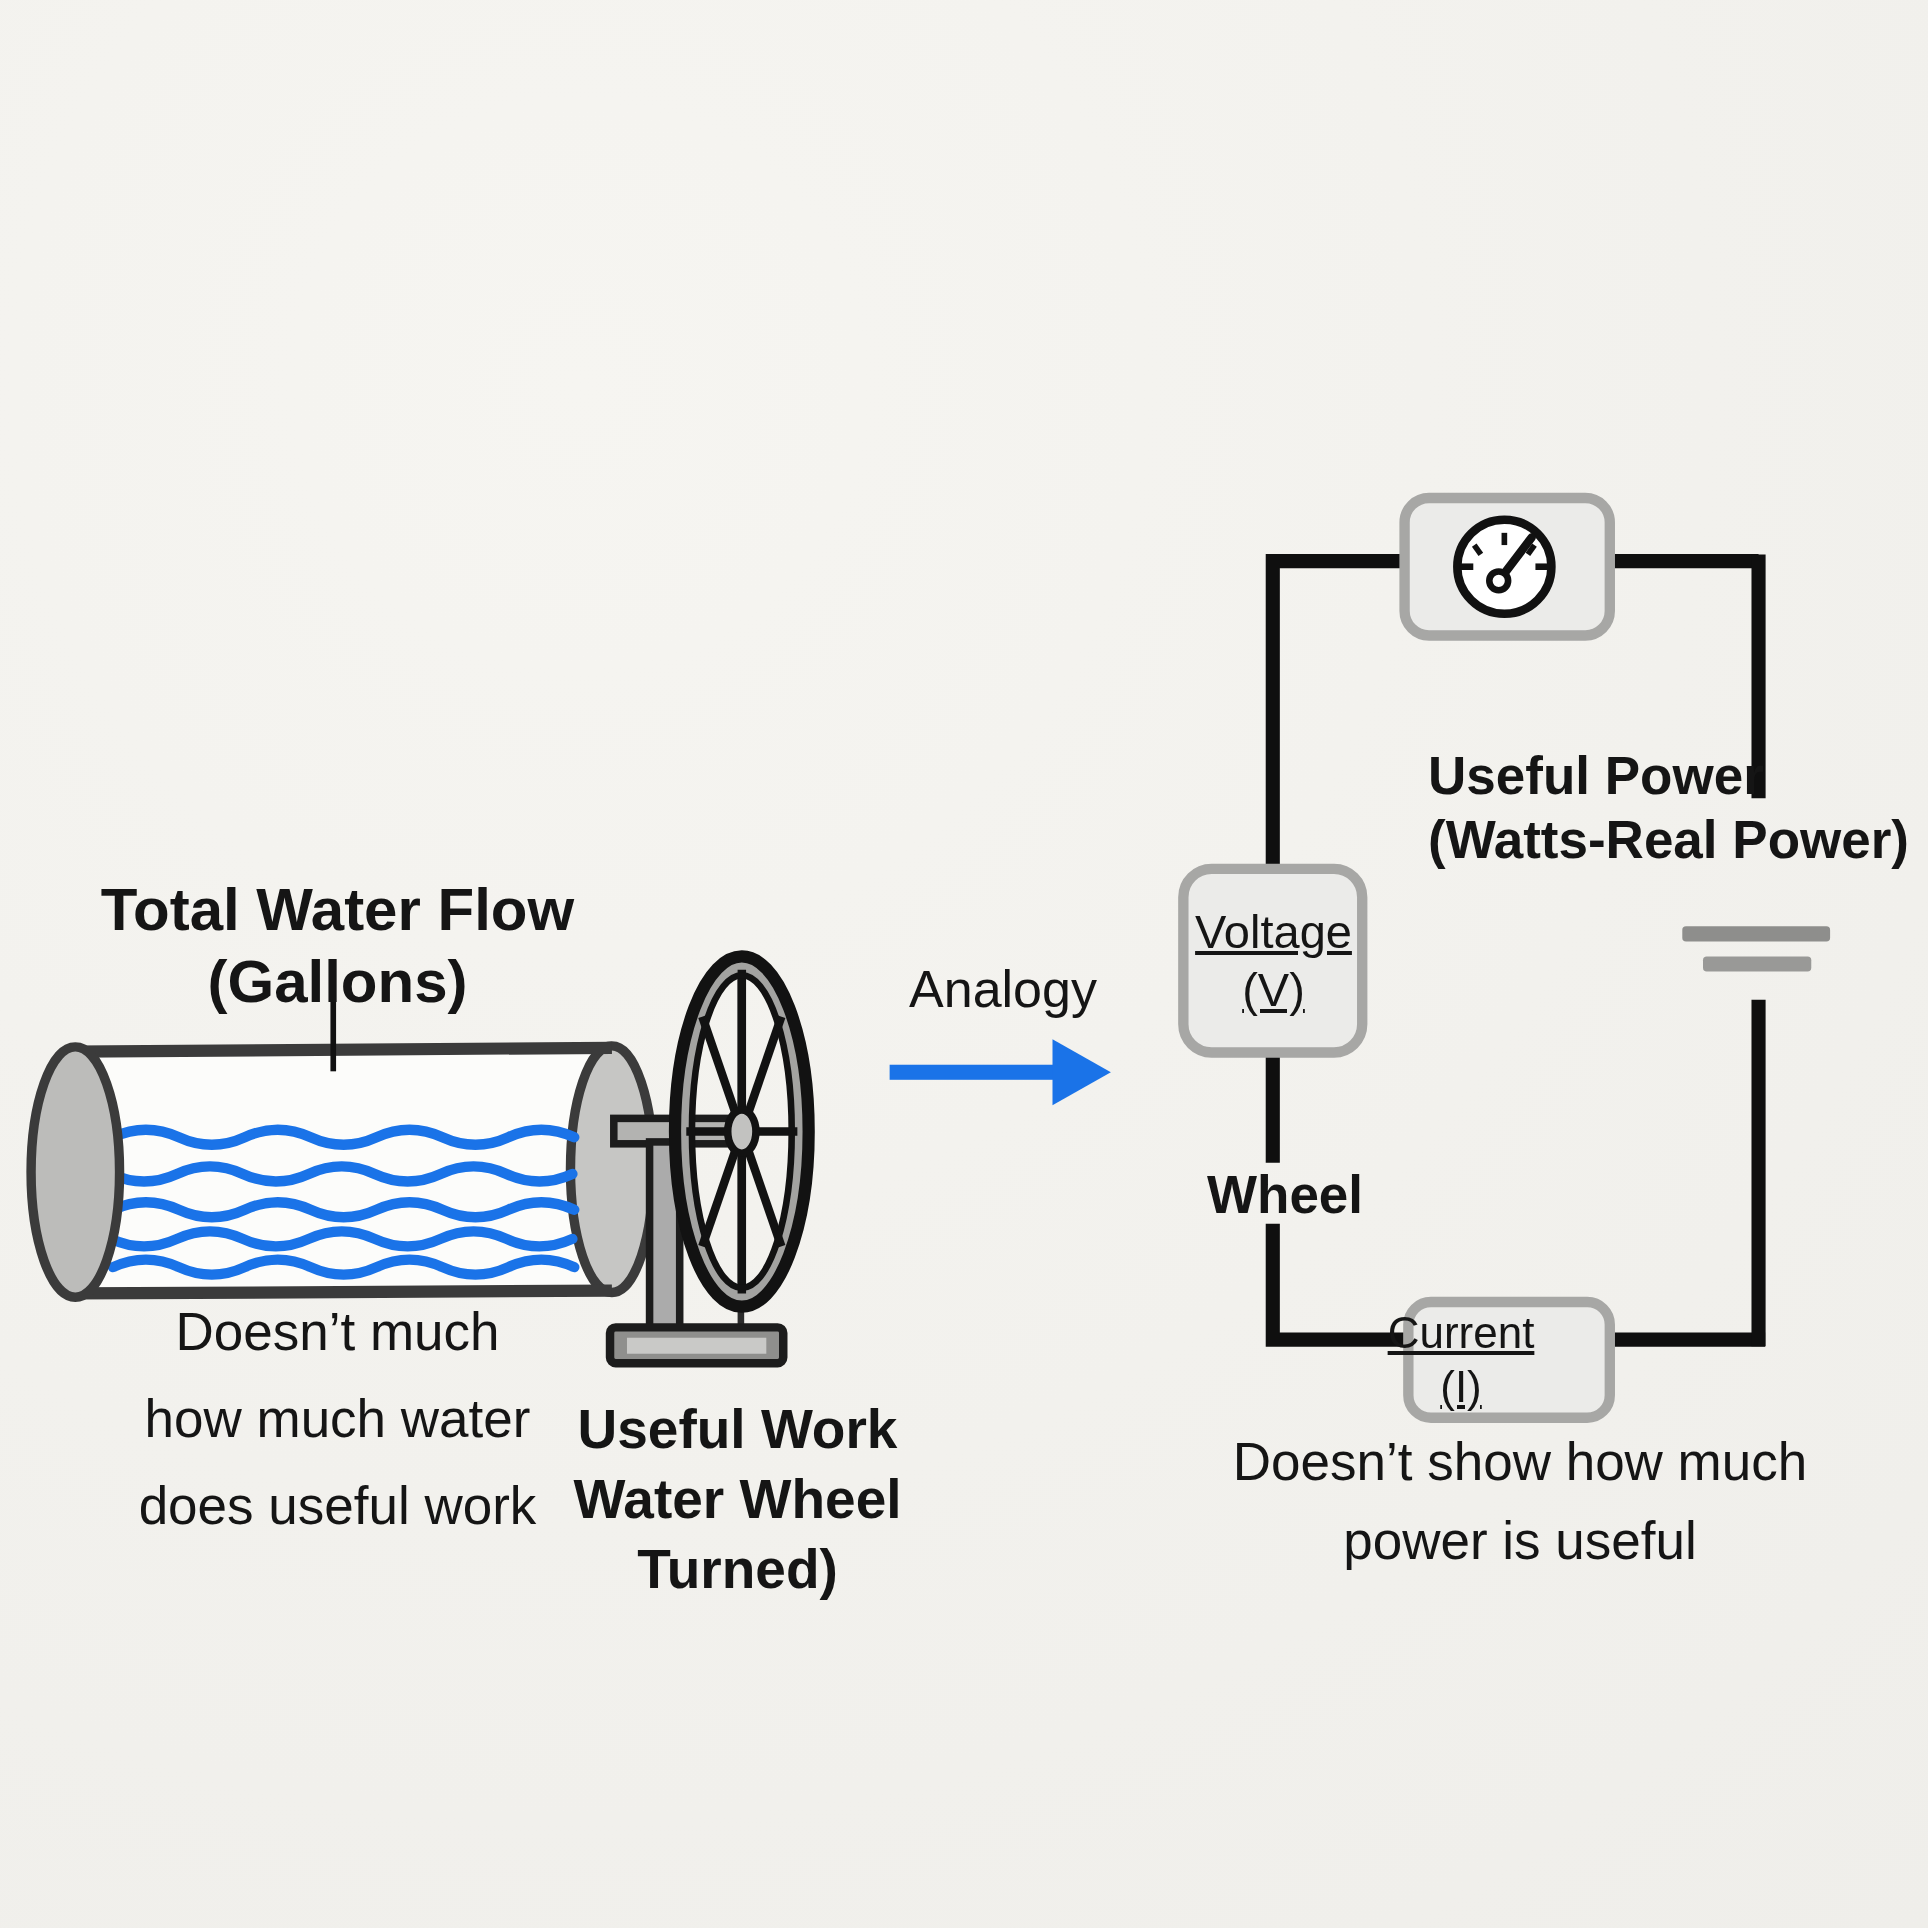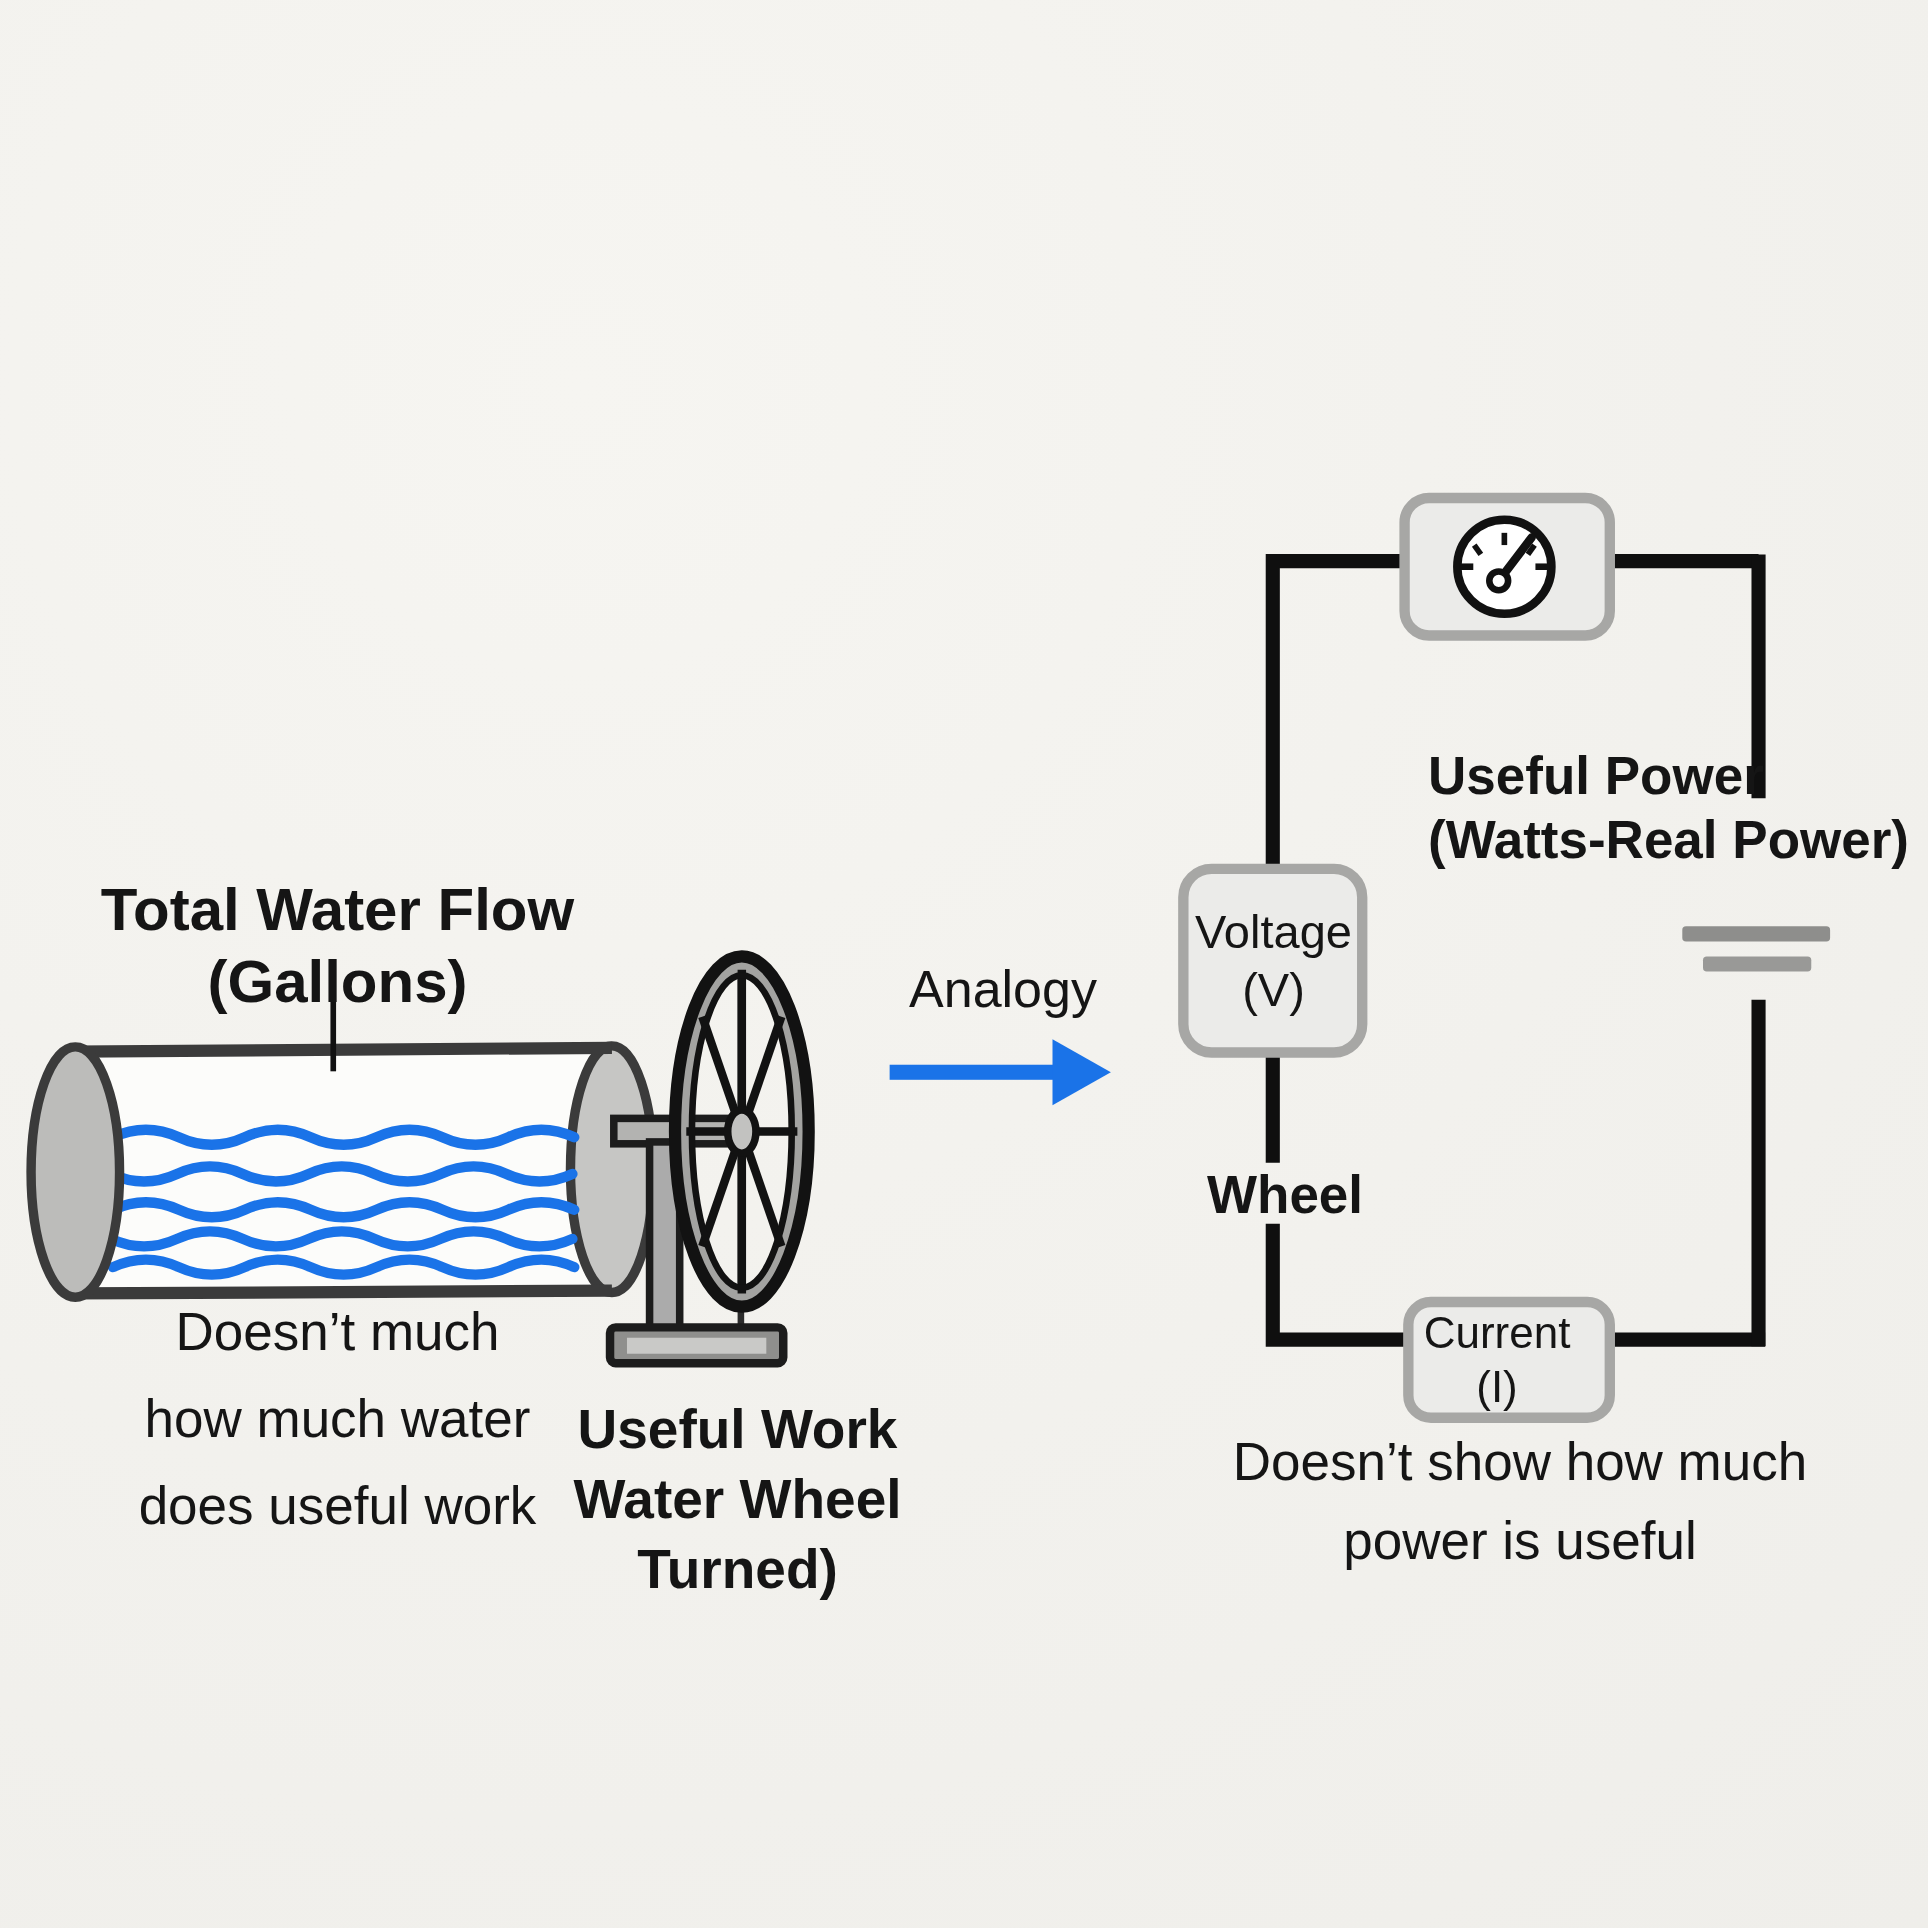--- a/index.html
+++ b/index.html
@@ -15,24 +15,24 @@
   }
   .art{position:absolute;left:0;top:0;width:1928px;height:1928px;}
   .t{position:absolute;text-align:center;white-space:nowrap;}
   .t span{display:block;}
   .left-title{left:55px;top:850px;width:565px;font-size:60px;line-height:72px;font-weight:bold;margin-top:24px;}
   .left-caption{left:55px;top:1288px;width:565px;font-size:53px;line-height:87px;}
   .wheel-label{left:549px;top:1394px;width:377px;font-size:55px;line-height:70px;font-weight:bold;}
   .analogy-label{left:843px;top:959px;width:320px;font-size:52px;font-weight:normal;}
   .circuit-title{left:1177px;top:367px;width:716px;font-size:56px;line-height:83px;font-weight:bold;}
   .useful-power{left:1428px;top:744px;width:508px;font-size:53px;line-height:64px;font-weight:bold;text-align:left;}
-  .box-label{display:flex;flex-direction:column;align-items:center;justify-content:center;position:absolute;text-align:center;}
+  .box-label{display:flex;flex-direction:column;align-items:center;justify-content:center;position:absolute;text-align:center;text-decoration:underline;}
   .voltage-label{left:1184px;top:869px;width:179px;height:184px;font-size:47px;line-height:58px;}
   .load-label{left:1207px;top:1164px;width:151px;font-size:53px;font-weight:bold;text-align:left;}
-  .current-label{left:1396px;top:1302px;width:202px;height:116px;font-size:44px;line-height:54px;}
+  .current-label{left:1360px;top:1302px;width:202px;height:116px;font-size:44px;line-height:54px;}
   .circuit-caption{left:1214px;top:1422px;width:612px;font-size:53px;line-height:79px;}
 </style>
 </head>
 <body>
 
 <div class="canvas">
 
   <svg class="art" viewBox="0 0 2048 2048">
 
     <g>

